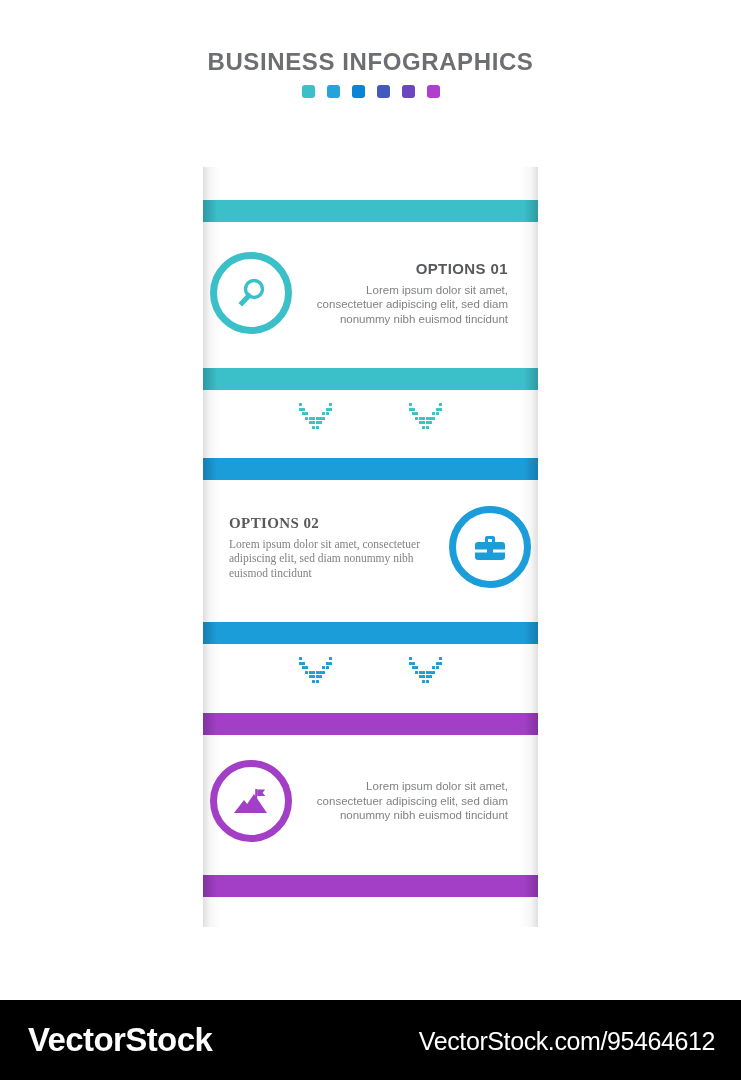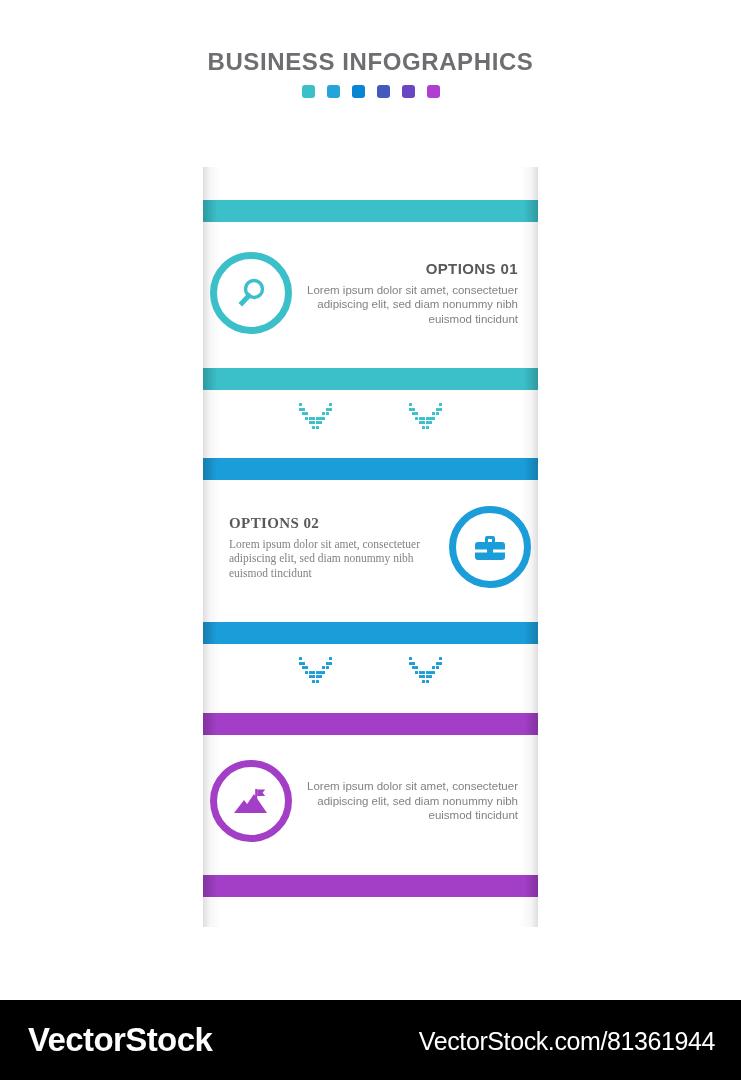--- a/index.html
+++ b/index.html
@@ -120,21 +120,21 @@
     border-style: solid;
     margin: 0 7px;
   }
   .icon-circle svg { display: block; }
 
   .option-text {
     flex: 1 1 auto;
     padding: 0 8px;
     box-sizing: border-box;
   }
-  .option.left-icon .option-text  { text-align: right; padding-right: 20px; }
+  .option.left-icon .option-text  { text-align: right; padding-right: 30px; }
   .option.right-icon .option-text { text-align: left;  padding-left: 26px; }
 
   .option-title {
     font-size: 15px;
     font-weight: bold;
     color: #58595b;
     letter-spacing: 0.4px;
     margin: 0 0 5px 0;
     line-height: 18px;
   }
@@ -370,14 +370,14 @@
           <i style="left: 20.4px; top: 18.4px; background: rgb(27, 157, 217);"></i>
           <i style="left: 13.6px; top: 23px; background: rgb(27, 157, 217);"></i>
           <i style="left: 17px; top: 23px; background: rgb(27, 157, 217);"></i>
         </div>
       </div>
     </div>
 </div>
 
 <div class="footer">
   <div class="footer-logo">VectorStock</div>
-  <div class="footer-url">VectorStock.com/81361944</div>
+  <div class="footer-url">VectorStock.com/95464612</div>
 </div>
 
 </body></html>

